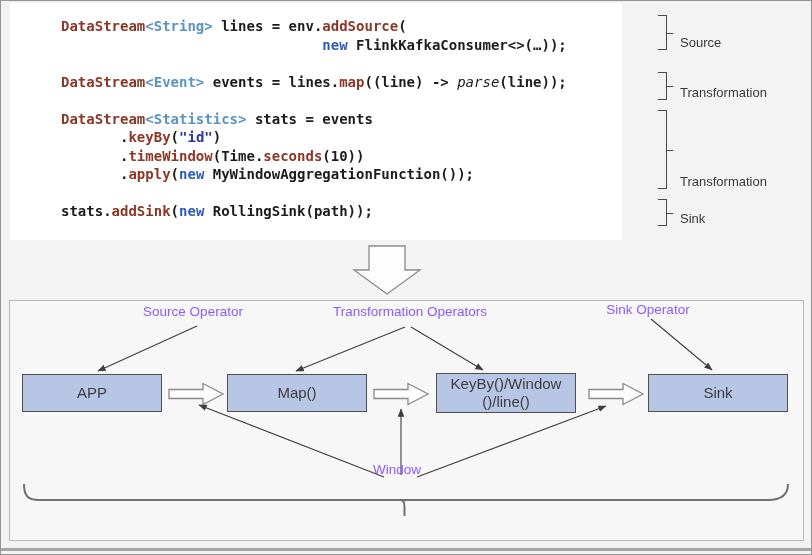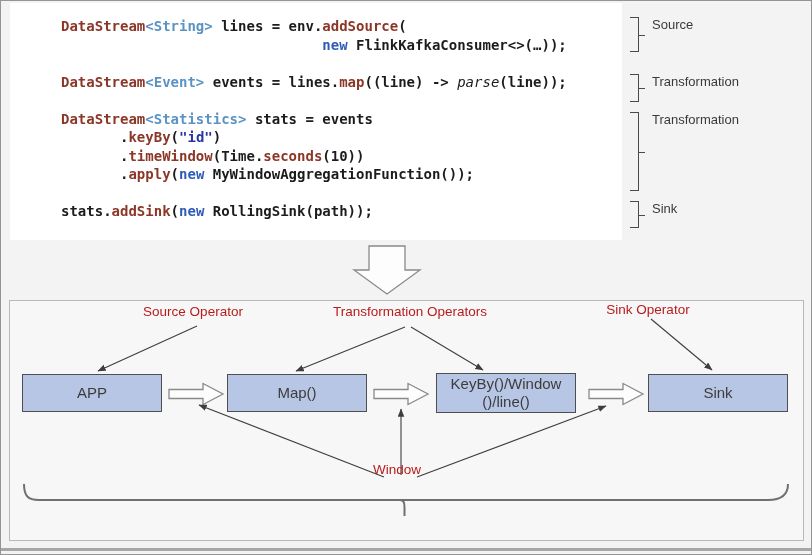--- a/index.html
+++ b/index.html
@@ -27,37 +27,37 @@
   }
   .code-line{white-space:pre;height:18.5px;}
   .c-d{color:var(--code-default,#1c1c1c);}
   .c-m{color:var(--code-method,#8b3626);}
   .c-t{color:var(--code-type,#5b93c4);}
   .c-k{color:var(--code-keyword,#2f5bb7);}
   .c-s{color:var(--code-string,#27379f);}
   .c-i{color:var(--code-default,#1c1c1c);font-style:italic;font-weight:normal;}
 
   
-  .ann{position:absolute;left:629px;display:flex;align-items:flex-start;}
+  .ann{position:absolute;left:657px;display:flex;align-items:flex-end;}
   .bracket{
     position:relative;width:8px;height:100%;
     border-top:1px solid #4a4a4a;border-bottom:1px solid #4a4a4a;border-right:1px solid #4a4a4a;
   }
   .bracket::after{
     content:"";position:absolute;right:-7px;top:50%;width:7px;border-top:1px solid #4a4a4a;
   }
   .ann-label{margin-left:13px;font-size:13px;color:#3a3a3a;white-space:nowrap;}
 
   
   .diagram-box{
     position:absolute;left:8px;top:299px;width:795px;height:241px;
     box-sizing:border-box;background:#f7f7f7;border:1px solid #b8b8b8;
   }
   .arrows-layer{position:absolute;left:0;top:0;width:812px;height:555px;pointer-events:none;}
-  .op-label{position:absolute;font-size:13.5px;color:#b91c1c;text-align:center;}
+  .op-label{position:absolute;font-size:13.5px;color:#8b5cf6;text-align:center;}
   .node{
     position:absolute;top:373px;width:140px;height:38px;box-sizing:border-box;
     background:var(--box-fill,#b8c6e5);border:1px solid var(--box-border,#4f4f4f);
     display:flex;align-items:center;justify-content:center;
     text-align:center;font-size:15px;line-height:18px;color:#3c3c3c;
   }
 </style>
 </head>
 <body>
 

